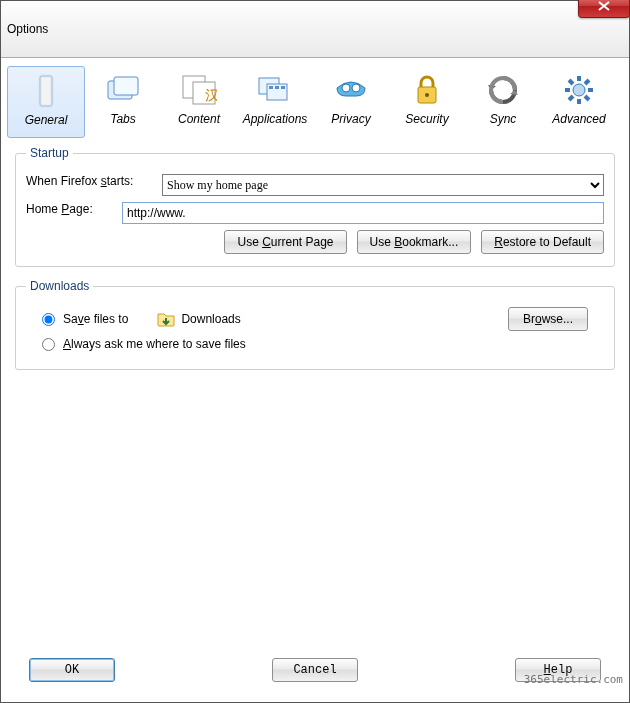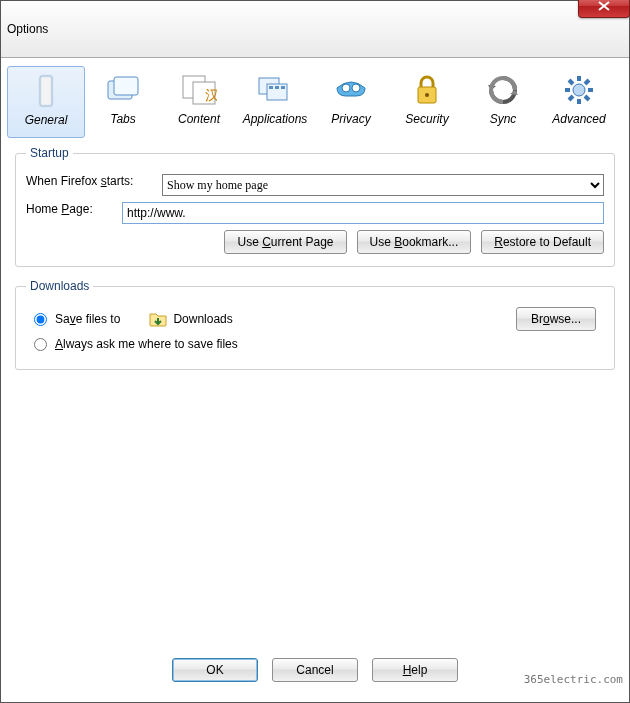--- a/index.html
+++ b/index.html
@@ -133,40 +133,41 @@
   display: flex;
   justify-content: flex-end;
   gap: 10px;
   margin-top: 4px;
   align-items: center;
 }
 .radio-row {
   display: flex;
   align-items: center;
   gap: 8px;
-  margin: 6px 8px;
+  margin: 6px 16px;
 }
 .radio-row input[type=radio] {
   margin: 0;
 }
 .folder-chip {
   display: inline-flex;
   align-items: center;
   gap: 6px;
   border: 1px solid transparent;
   padding: 2px 6px;
   border-radius: 3px;
 }
 .footer {
   position: absolute;
   left: 0; right: 0; bottom: 20px;
   display: flex;
-  justify-content: center;
+  justify-content: space-between;
   gap: 14px;
   padding: 0 28px;
+  font-family: Liberation Mono, monospace;
 }
 .footer .btn { width: 86px; }
 .watermark {
   position: absolute;
   right: 6px;
   bottom: 16px;
   font-size: 11px;
   color: #777;
   font-family: monospace;
 }

